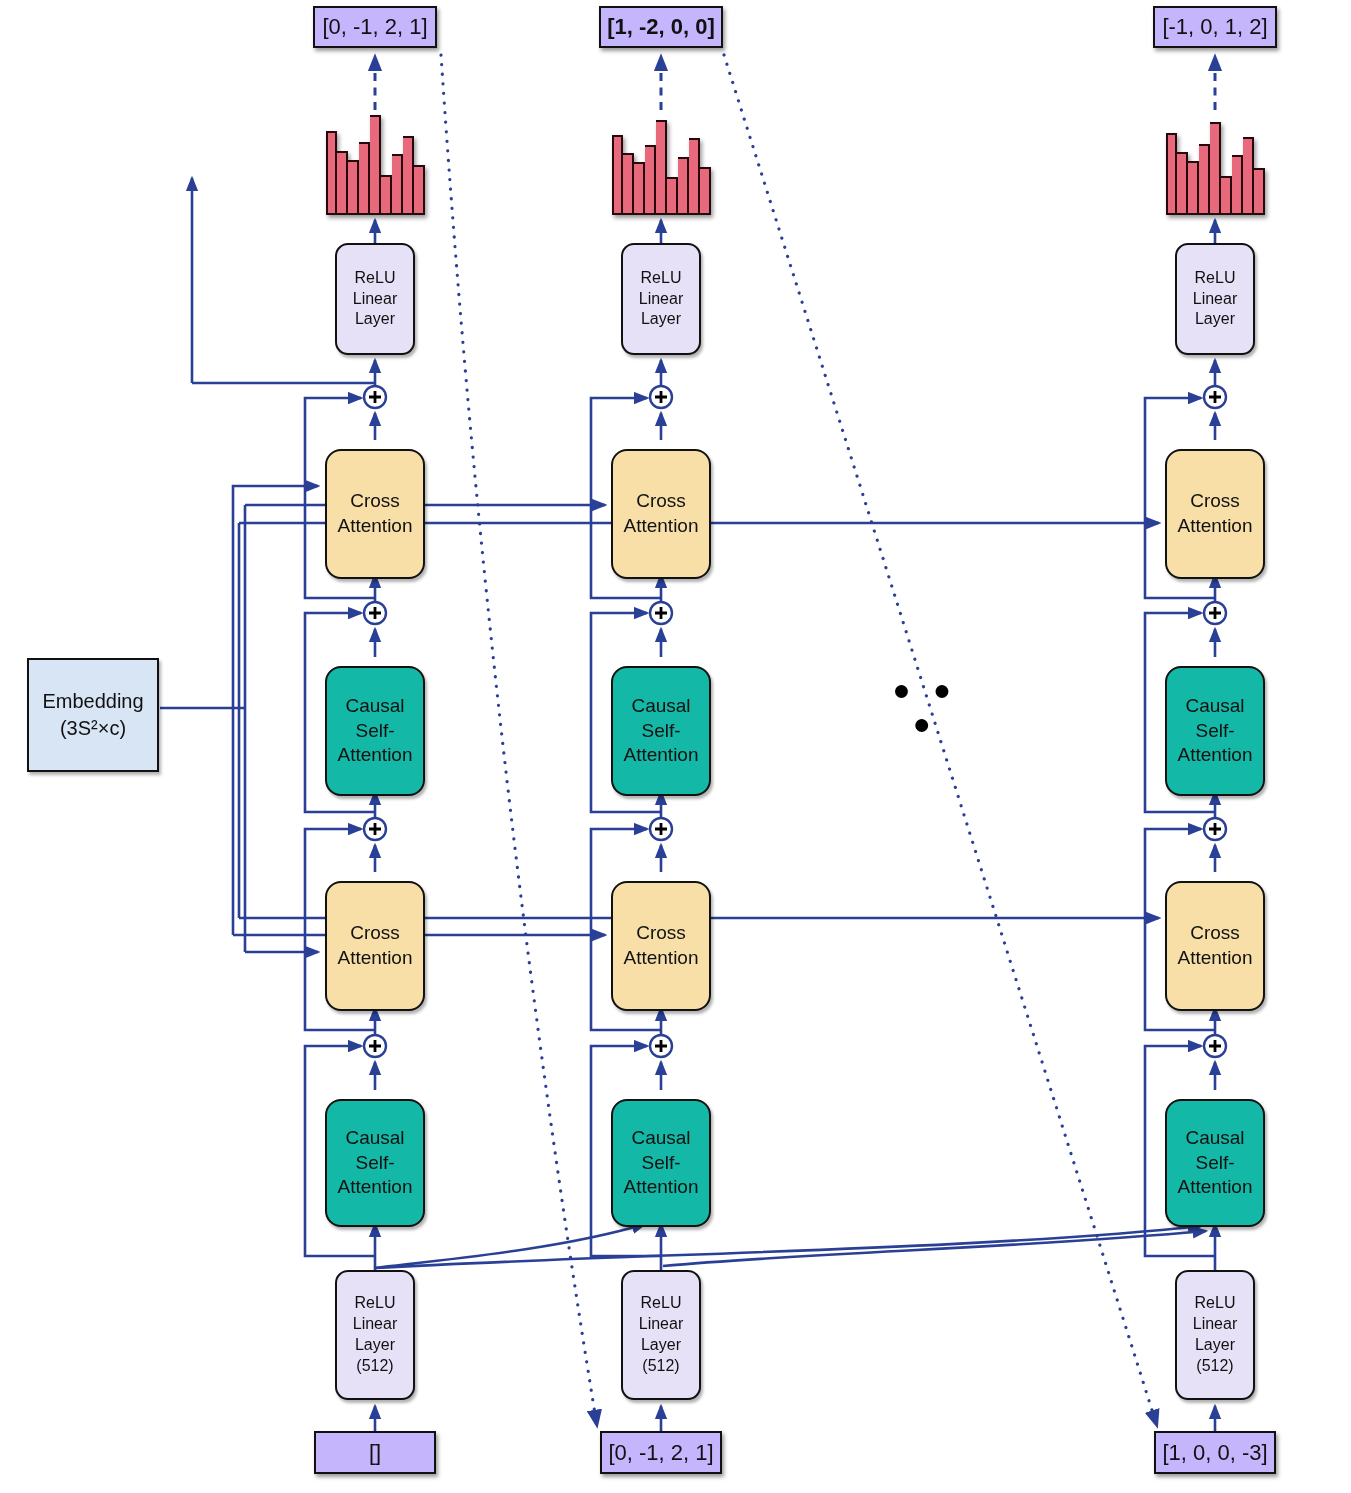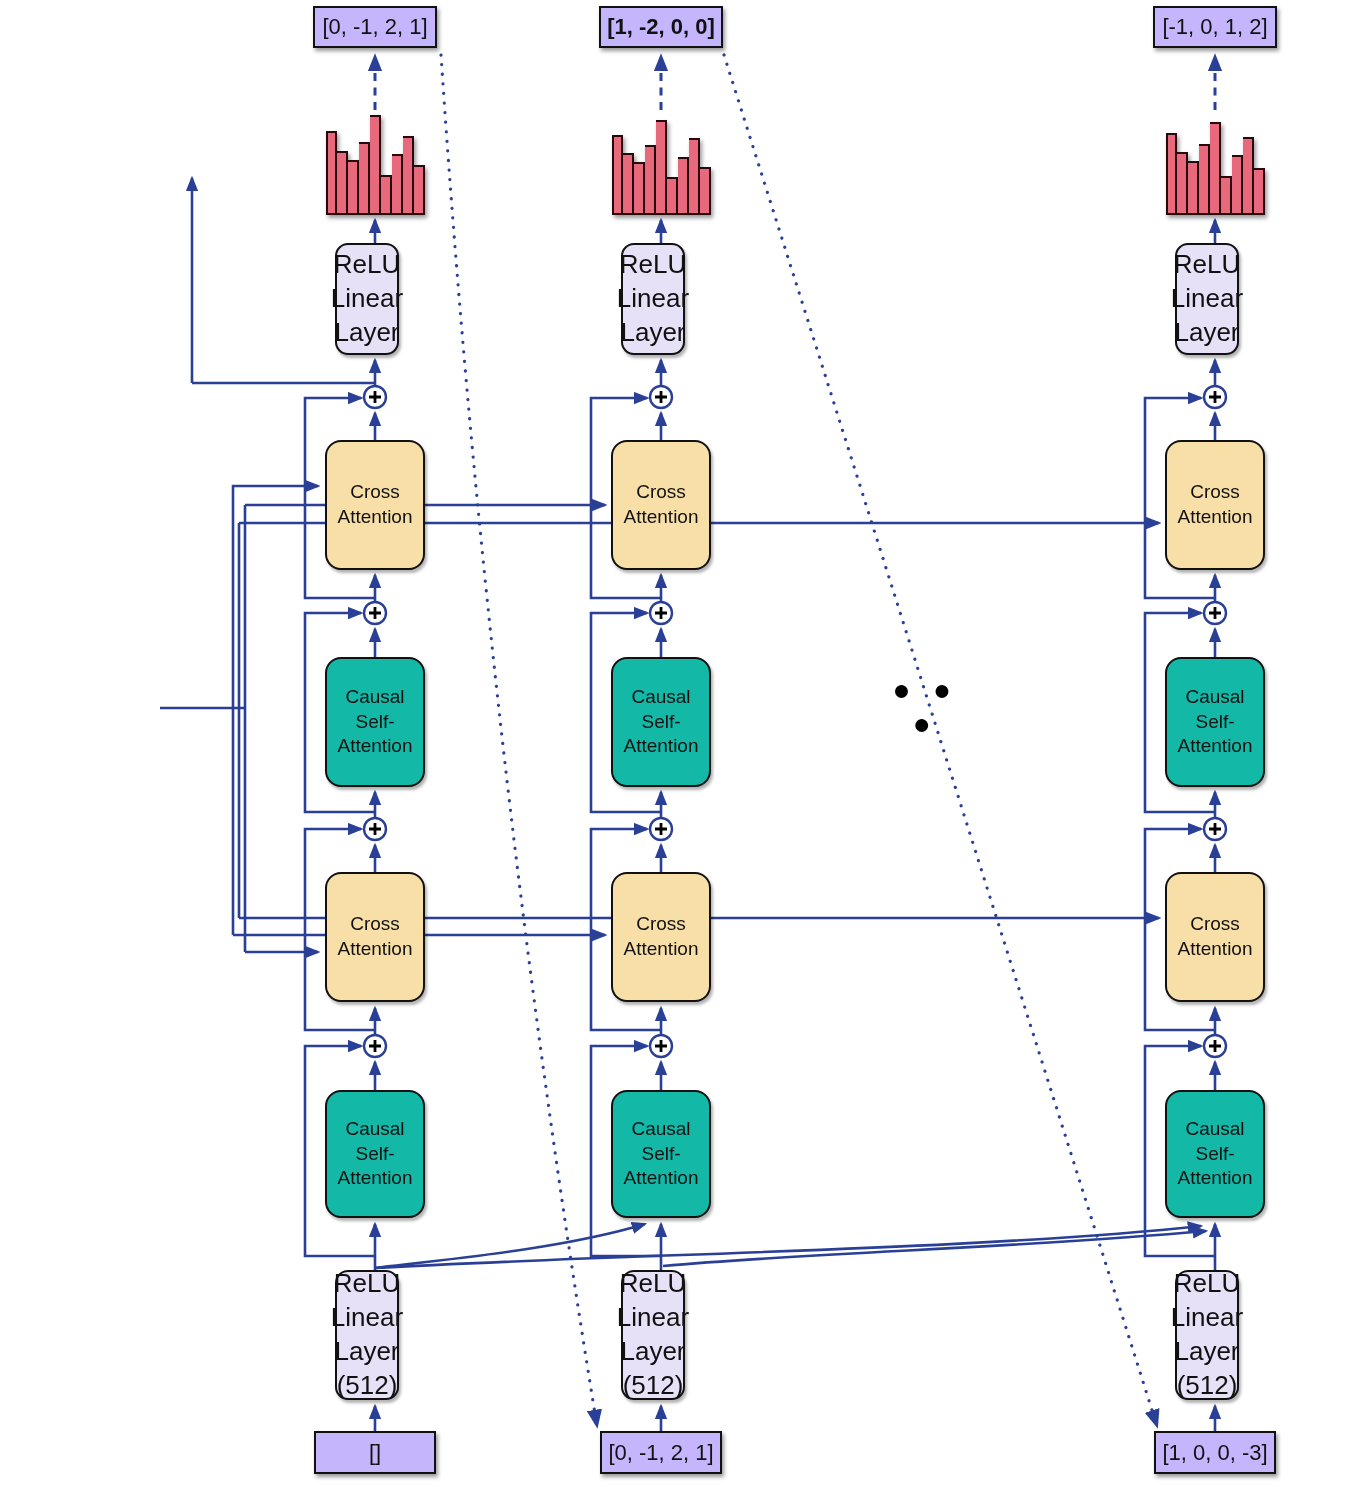--- a/index.html
+++ b/index.html
@@ -4,25 +4,25 @@
 <style>
   html,body{margin:0;padding:0;background:#ffffff;}
   #canvas{position:relative;width:1351px;height:1493px;background:#ffffff;overflow:hidden;
           font-family:"Liberation Sans", sans-serif;color:#111;}
   #wires{position:absolute;left:0;top:0;z-index:1;}
   .node{position:absolute;z-index:2;display:flex;align-items:center;justify-content:center;
         text-align:center;white-space:pre-line;box-sizing:border-box;}
   .iobox{width:124px;height:42px;background:#c4b5fd;border:2.5px solid #111;
          font-size:22px;box-shadow:2px 3px 4px rgba(0,0,0,0.40);}
   .attn{width:100px;border:2.5px solid #111;border-radius:16px;font-size:19px;line-height:1.3;
-        box-shadow:2px 3px 3px rgba(0,0,0,0.30);}
+        box-shadow:2px 3px 3px rgba(0,0,0,0.30);margin-top:9px;}
   .cross{background:#f8dfa8;}
   .causal{background:#14b8a6;}
-  .relu{background:#e7e1f8;border:2.5px solid #111;border-radius:13px;width:64px;
-        font-size:26px;line-height:1.3;box-shadow:2px 3px 3px rgba(0,0,0,0.30);}
+  .relu{background:#e7e1f8;border:2.5px solid #111;border-radius:13px;width:80px;
+        font-size:16px;line-height:1.3;box-shadow:2px 3px 3px rgba(0,0,0,0.30);}
   .embed{left:27px;top:658px;width:132px;height:114px;background:#d8e5f4;border:2.5px solid #111;
          font-size:20px;line-height:1.35;box-shadow:2px 3px 3px rgba(0,0,0,0.30);}
   .hist{position:absolute;z-index:2;width:100px;height:103px;display:flex;align-items:flex-end;
         justify-content:center;filter:drop-shadow(2px 3px 2px rgba(0,0,0,0.40));}
   .bar{flex:0 0 11px;box-sizing:border-box;background:#e8697b;border:2px solid #26090d;}
   .bar + .bar{border-left:none;}
   #valuehead{left:140px;top:58px;width:106px;height:96px;font-size:21px;line-height:1.48;}
   #ellipsis{left:878px;top:682px;width:94px;height:50px;font-size:30px;letter-spacing:7px;
             font-weight:700;color:#000;}
   #watermark{position:absolute;left:1052px;top:1405px;width:300px;z-index:5;
@@ -125,20 +125,22 @@
         <path d="M1209,397 H1221 M1215,391 V403" stroke="#000" stroke-width="2.8"></path>
         <circle cx="1215" cy="613" r="11" fill="#fff" stroke="#2a3f96" stroke-width="2.4"></circle>
         <path d="M1209,613 H1221 M1215,607 V619" stroke="#000" stroke-width="2.8"></path>
         <circle cx="1215" cy="829" r="11" fill="#fff" stroke="#2a3f96" stroke-width="2.4"></circle>
         <path d="M1209,829 H1221 M1215,823 V835" stroke="#000" stroke-width="2.8"></path>
         <circle cx="1215" cy="1046" r="11" fill="#fff" stroke="#2a3f96" stroke-width="2.4"></circle>
         <path d="M1209,1046 H1221 M1215,1040 V1052" stroke="#000" stroke-width="2.8"></path>
       </g>
   </svg>
 
+  <div class="node embed">Embedding
+(3S²×c)</div>
   <div class="node" id="ellipsis">● ● ●</div>
 
   <div class="node iobox" style="left:313px;top:6px;">[0, -1, 2, 1]</div>
   <div class="hist" style="left:325px;top:112px;">
       <div class="bar" style="height: 84px;"></div>
       <div class="bar" style="height: 64px;"></div>
       <div class="bar" style="height: 55px;"></div>
       <div class="bar" style="height: 73px;"></div>
       <div class="bar" style="height: 100px;"></div>
       <div class="bar" style="height: 40px;"></div>

